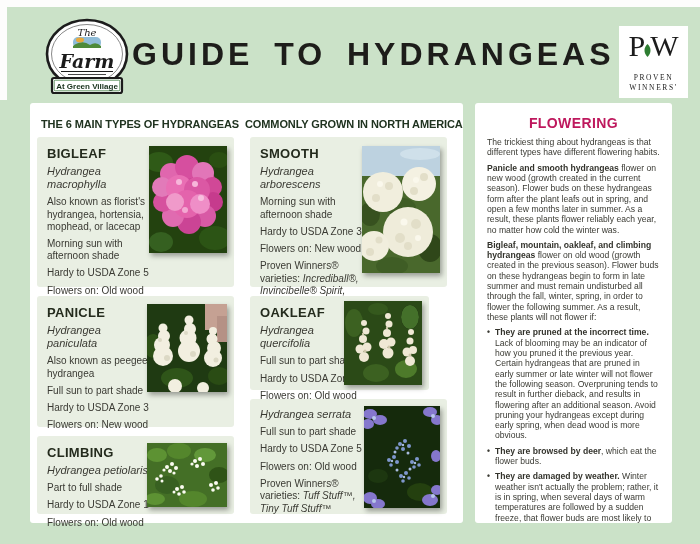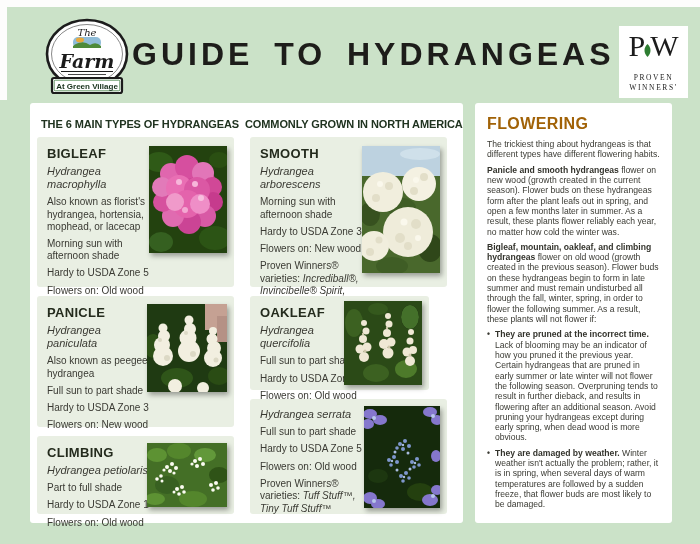--- a/index.html
+++ b/index.html
@@ -67,21 +67,21 @@
   #card-smooth .photo   { top:9px; right:7px; }
   #card-oakleaf .photo  { top:5px; right:7px; }
   #card-mountain .photo { top:7px; right:7px; }
 
   
   .sidebar {
     position:absolute; left:475px; top:103px; width:197px; height:420px;
     background:#ffffff; border-radius:3px; padding:12px 12px;
     overflow:hidden;
   }
-  .side-heading { font-size:16px; font-weight:bold; letter-spacing:0.4px; color:#a16207; margin-bottom:6px; }
+  .side-heading { font-size:14px; font-weight:bold; letter-spacing:0.4px; color:#be185d; margin-bottom:6px;text-align:center; }
   .sidebar p { font-size:8.6px; line-height:1.2; margin-bottom:5px; color:#3a3a33; }
   .sidebar b { color:#33332c; }
   .bullet { position:relative; padding-left:8px; }
   .bullet::before { content:"•"; position:absolute; left:0; top:0; font-weight:bold; }
 </style>
 </head>
 <body>
 
 <div class="scan-edge-top"></div>
 <div class="scan-edge-left"></div>
@@ -422,15 +422,16 @@
     </div>
   </div>
 </div>
 
 <div class="sidebar">
   <div class="side-heading">FLOWERING</div>
   <p>The trickiest thing about hydrangeas is that different types have different flowering habits.</p>
   <p><b>Panicle and smooth hydrangeas</b><span> flower on new wood (growth created in the current season). Flower buds on these hydrangeas form after the plant leafs out in spring, and open a few months later in summer. As a result, these plants flower reliably each year, no matter how cold the winter was.</span></p>
   <p><b>Bigleaf, mountain, oakleaf, and climbing hydrangeas</b><span> flower on old wood (growth created in the previous season). Flower buds on these hydrangeas begin to form in late summer and must remain undisturbed all through the fall, winter, spring, in order to flower the following summer. As a result, these plants will not flower if:</span></p>
   <p class="bullet"><b>They are pruned at the incorrect time.</b><span> Lack of blooming may be an indicator of how you pruned it the previous year. Certain hydrangeas that are pruned in early summer or late winter will not flower the following season. Overpruning tends to result in further dieback, and results in flowering after an additional season. Avoid pruning your hydrangeas except during early spring, when dead wood is more obvious.</span></p>
+  <p class="bullet"><b>They are browsed by deer</b><span>, which eat the flower buds.</span></p>
   <p class="bullet"><b>They are damaged by weather.</b><span> Winter weather isn't actually the problem; rather, it is in spring, when several days of warm temperatures are followed by a sudden freeze, that flower buds are most likely to be damaged.</span></p>
 
 </div>
 
 </body></html>

